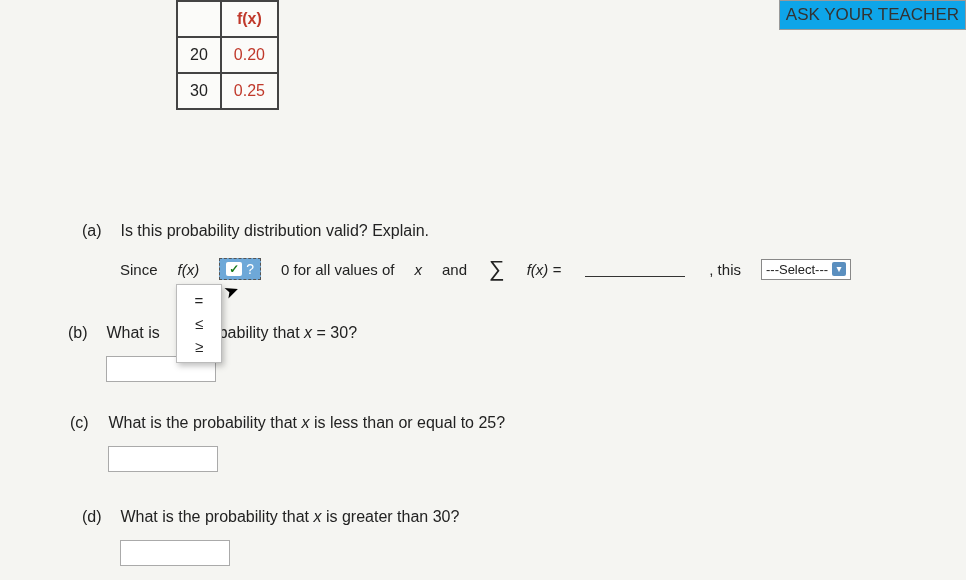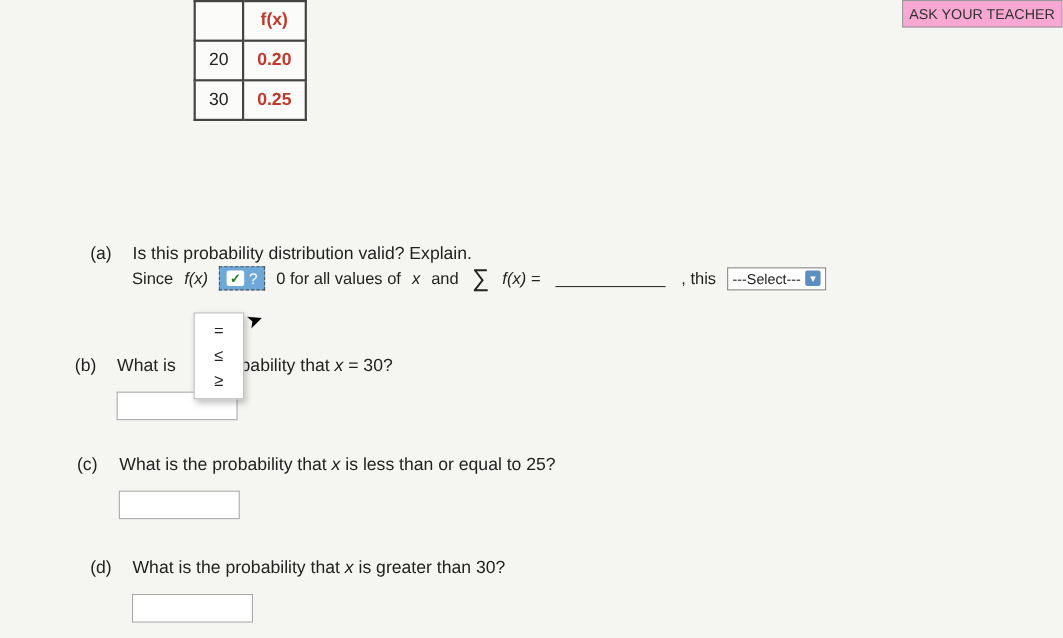--- a/index.html
+++ b/index.html
@@ -11,43 +11,43 @@
       position: relative;
       color: #222;
       overflow: hidden;
     }
     .teacher-btn {
       position: absolute;
       top: 0;
       right: 0;
       border: 1px solid #999;
       padding: 4px 6px;
-      font-size: 13px;
-      background: #f9a8d4;
+      font-size: 17px;
+      background: #0ea5e9;
       color: #333;
     }
     .prob-table {
       position: absolute;
       left: 176px;
       top: 0;
       border-collapse: collapse;
     }
     .prob-table td {
       border: 2px solid #444;
       padding: 8px 12px;
       text-align: center;
       font-size: 16px;
       background: #fbfbf9;
     }
     .prob-table .header-cell { font-weight: bold; }
-    .fx-col { color: #c0392b; font-weight: bold; }
+    .fx-col { color: #c0392b; }
     .content { position: absolute; }
     .part-a { left: 82px; top: 222px; width: 860px; }
     .part-label { display: inline-block; width: 34px; }
-    .since-line { margin-left: 38px; display: flex; align-items: center; flex-wrap: wrap; gap: 10px; font-size: 15px; }
+    .since-line { margin-left: 38px; margin-top: 16px; display: flex; align-items: center; flex-wrap: wrap; gap: 20px; font-size: 15px; }
     .italic { font-style: italic; }
     .dropdown-selected {
       display: inline-flex;
       align-items: center;
       background: #6ea8d8;
       color: #fff;
       border: 1px dashed #555;
       padding: 2px 6px;
       font-size: 14px;
       cursor: pointer;

